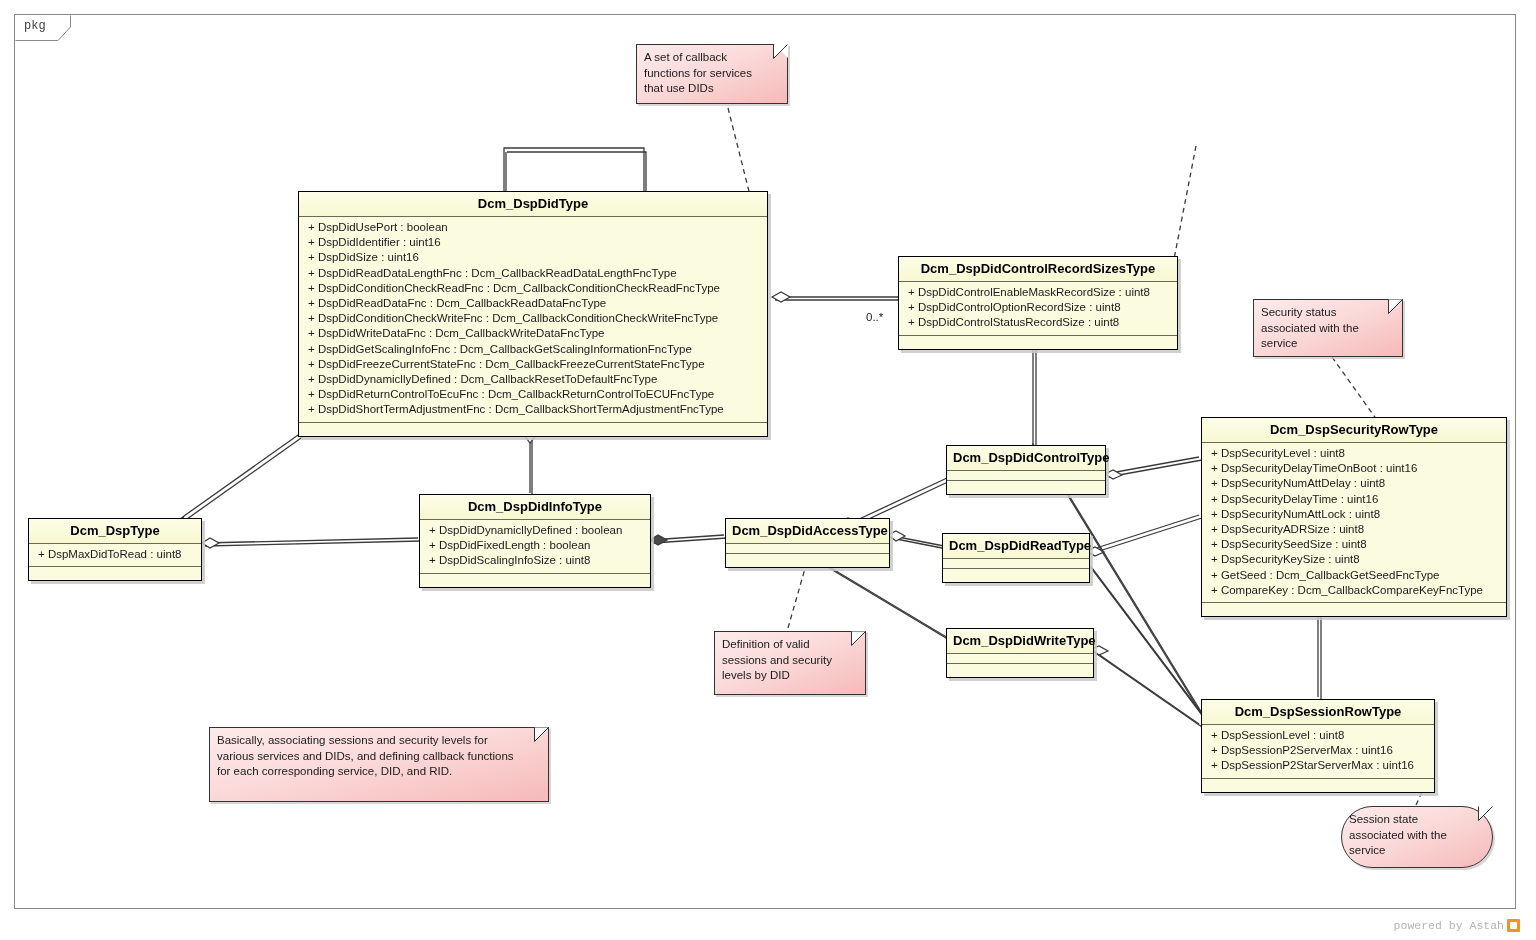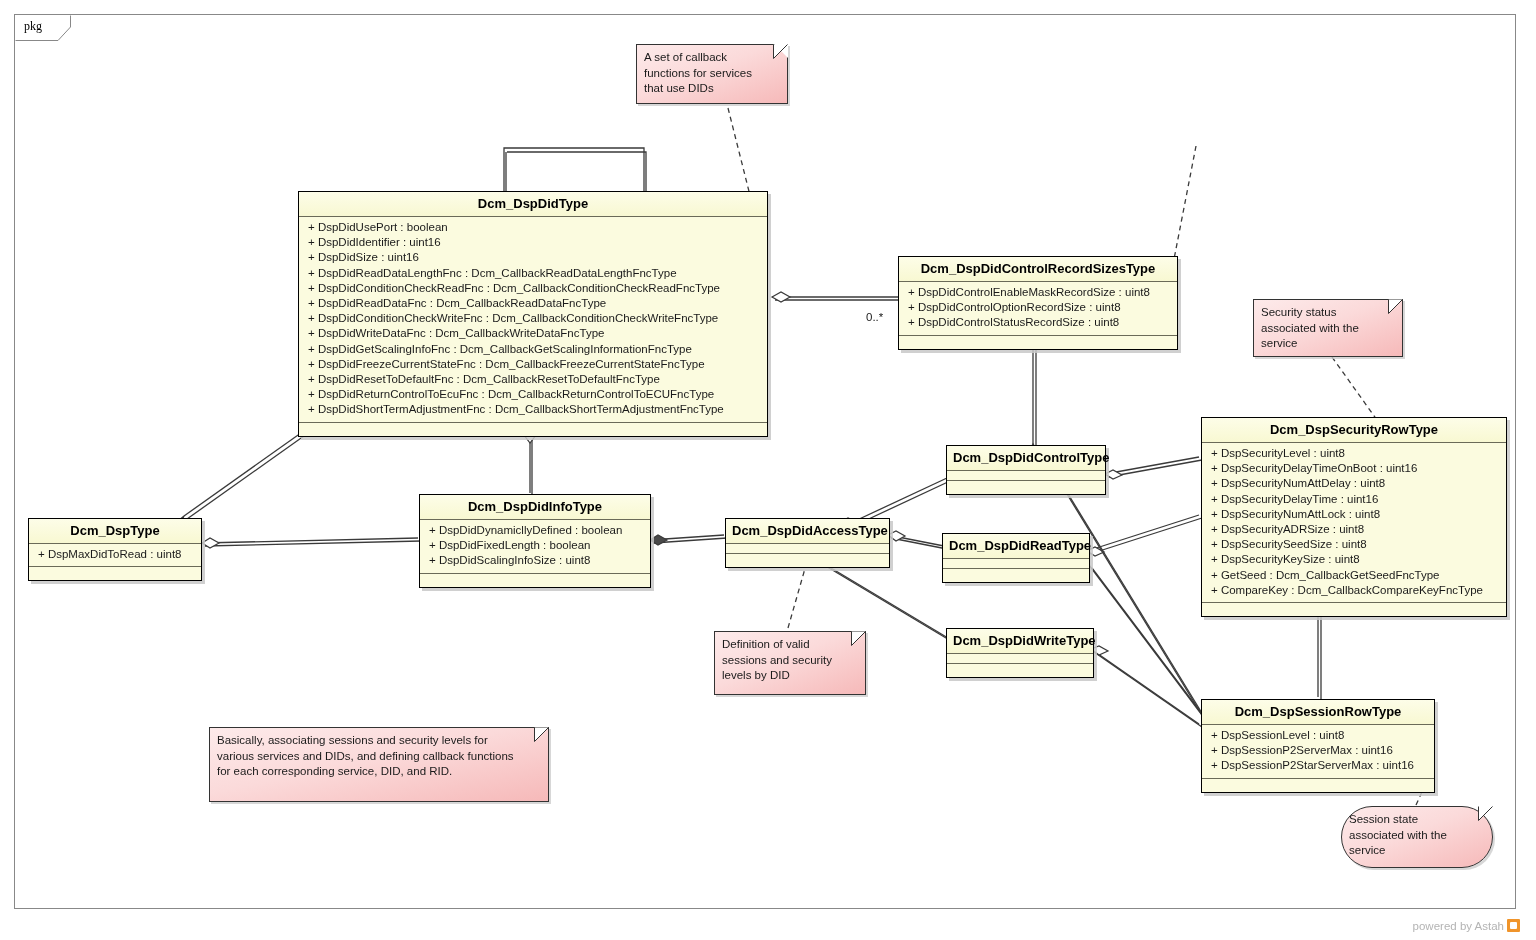--- a/index.html
+++ b/index.html
@@ -44,22 +44,22 @@
   .pkg-tab .tab-shape {
     position: absolute;
     left: 0; top: 0;
     width: 56px; height: 26px;
   }
   .pkg-tab-label {
     position: absolute;
     left: 9px;
     top: 4px;
     font-size: 12px;
-    color: #000000;
-    font-family: Liberation Serif, serif;
+    color: #404040;
+    font-family: Liberation Mono, monospace;
   }
 
   
   #edges {
     position: absolute;
     left: 0; top: 0;
     width: 1536px; height: 940px;
     pointer-events: none;
   }
   #edges line, #edges path, #edges polyline {
@@ -159,21 +159,21 @@
     height: 15px;
   }
 
   
   .powered {
     position: absolute;
     right: 16px;
     bottom: 8px;
     font-size: 11.5px;
     color: #b4b4b4;
-    font-family: Liberation Sans, sans-serif;
+    font-family: Liberation Mono, monospace;
     display: flex;
     align-items: center;
     gap: 3px;
   }
   .astah-logo {
     display: inline-block;
     width: 13px;
     height: 13px;
     background: #f0942a;
     position: relative;
@@ -291,21 +291,21 @@
       <div class="attr">+ DspDidUsePort : boolean</div>
       <div class="attr">+ DspDidIdentifier : uint16</div>
       <div class="attr">+ DspDidSize : uint16</div>
       <div class="attr">+ DspDidReadDataLengthFnc : Dcm_CallbackReadDataLengthFncType</div>
       <div class="attr">+ DspDidConditionCheckReadFnc : Dcm_CallbackConditionCheckReadFncType</div>
       <div class="attr">+ DspDidReadDataFnc : Dcm_CallbackReadDataFncType</div>
       <div class="attr">+ DspDidConditionCheckWriteFnc : Dcm_CallbackConditionCheckWriteFncType</div>
       <div class="attr">+ DspDidWriteDataFnc : Dcm_CallbackWriteDataFncType</div>
       <div class="attr">+ DspDidGetScalingInfoFnc : Dcm_CallbackGetScalingInformationFncType</div>
       <div class="attr">+ DspDidFreezeCurrentStateFnc : Dcm_CallbackFreezeCurrentStateFncType</div>
-      <div class="attr">+ DspDidResetToDefaultFnc : Dcm_CallbackResetToDefaultFncType</div>
+      <div class="attr">+ DspDidDynamicllyDefined : Dcm_CallbackResetToDefaultFncType</div>
       <div class="attr">+ DspDidReturnControlToEcuFnc : Dcm_CallbackReturnControlToECUFncType</div>
       <div class="attr">+ DspDidShortTermAdjustmentFnc : Dcm_CallbackShortTermAdjustmentFncType</div>
     </div>
     <div class="cls-ops"></div>
   </div>
 
   <div class="uml-class" style="left:898px; top:256px; width:280px;">
     <div class="cls-name">Dcm_DspDidControlRecordSizesType</div>
     <div class="cls-attrs">
       <div class="attr">+ DspDidControlEnableMaskRecordSize : uint8</div>

